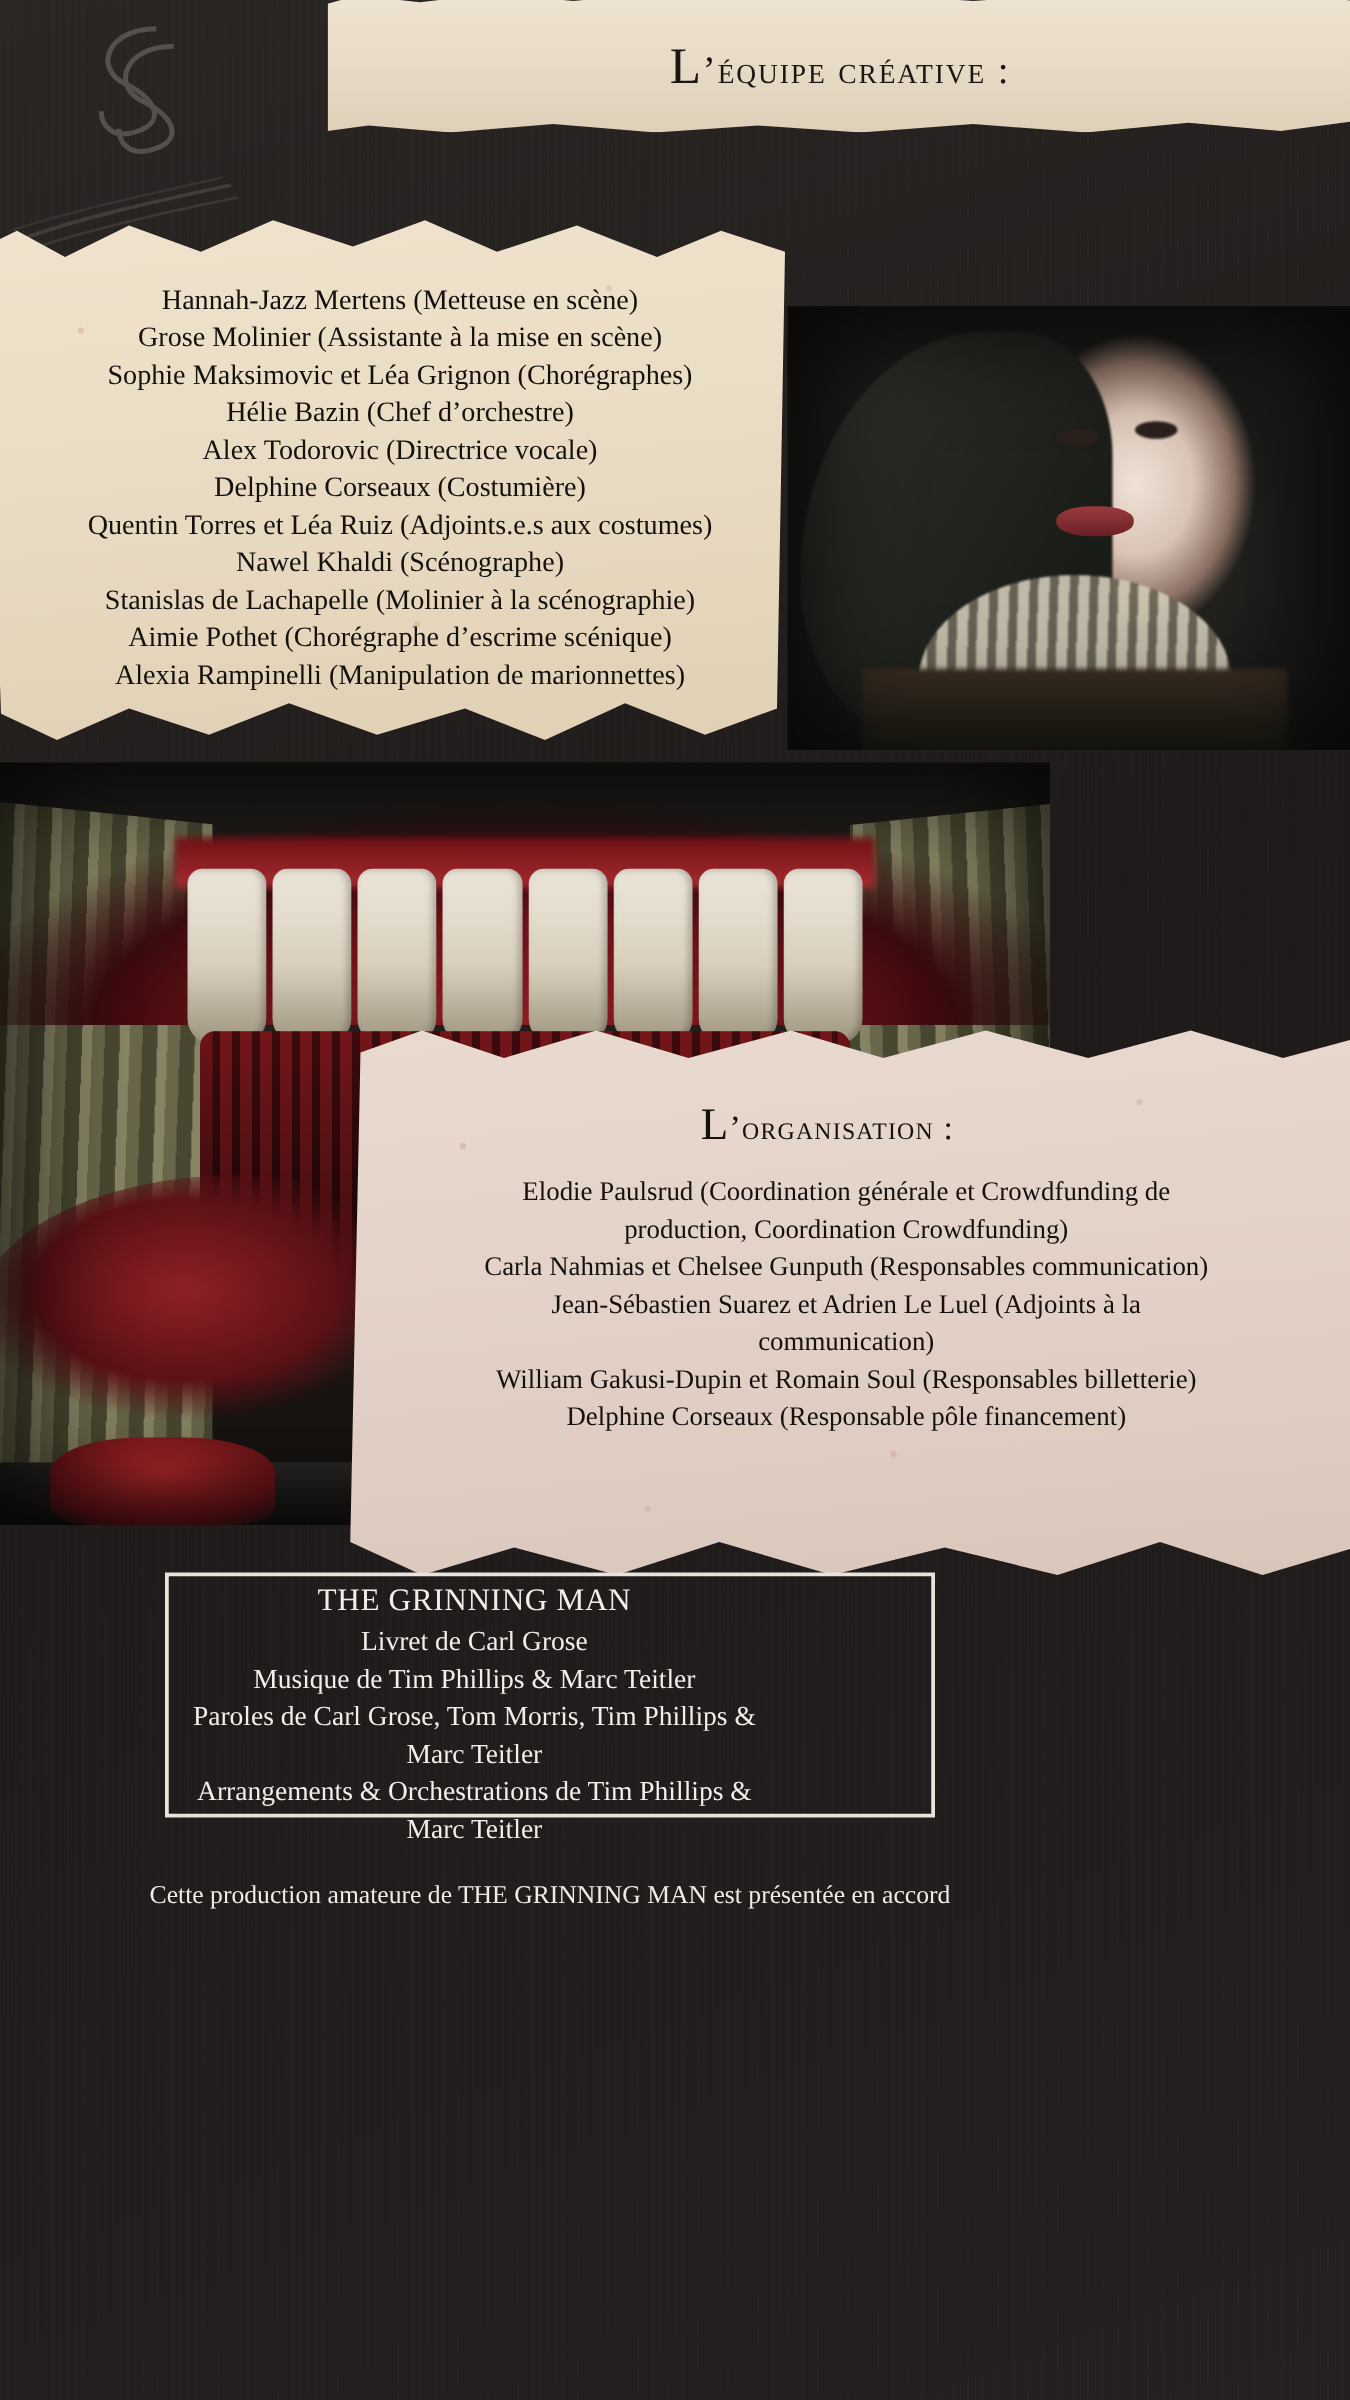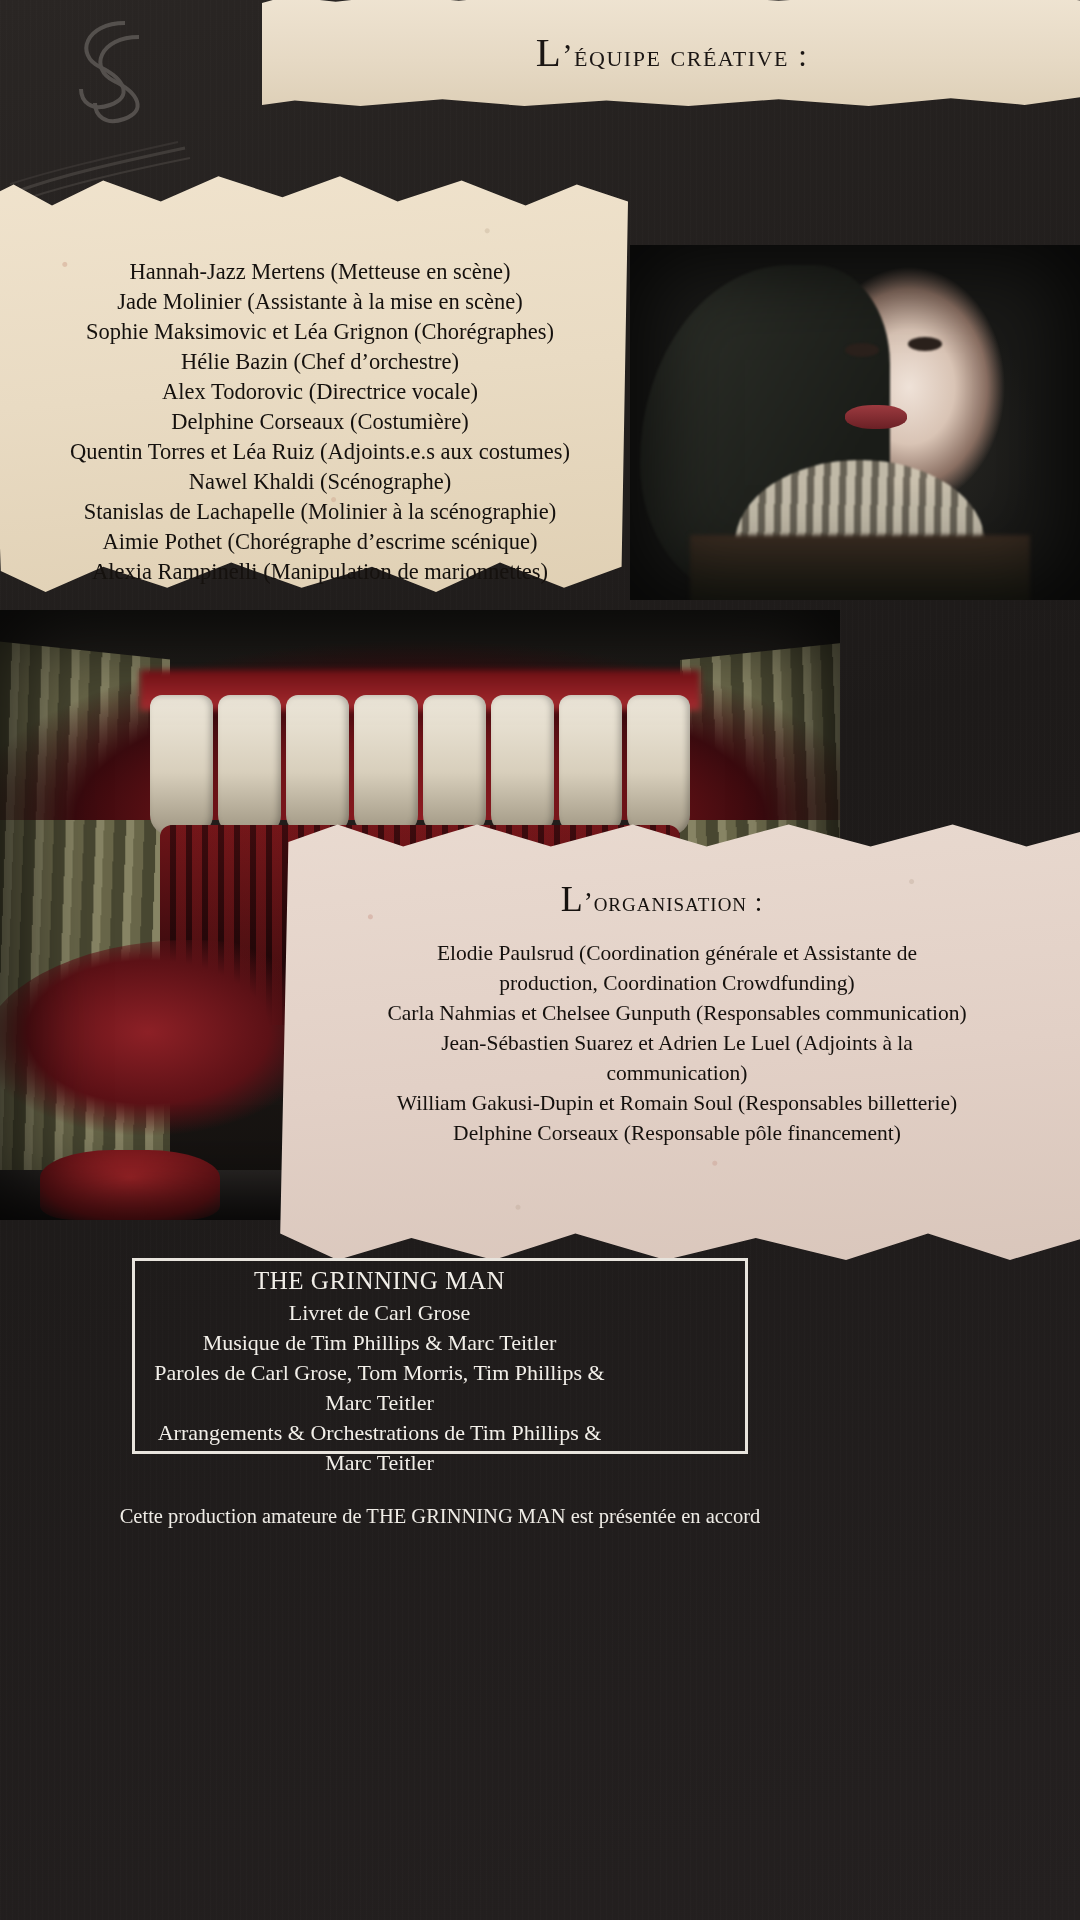--- a/index.html
+++ b/index.html
@@ -105,21 +105,20 @@
       radial-gradient(circle at 78% 14%, rgba(120,90,60,.14) 0 2px, transparent 3px),
       radial-gradient(circle at 54% 78%, rgba(160,60,40,.14) 0 2px, transparent 3px),
       radial-gradient(circle at 30% 88%, rgba(120,90,60,.12) 0 2px, transparent 3px);
   }
   .credits1 {
     position: absolute; left: 20px; top: 225px; width: 600px;
     text-align: center;
     color: #15110e;
     font-size: 22.5px;
     line-height: 30px;
-    margin-top: 32px;
   }
 
   
   .photo-mouth {
     position: absolute; left: 0px; top: 610px;
     width: 840px; height: 610px;
     overflow: hidden;
     background: #0a0a0a;
   }
   .mouth-bg { position:absolute; inset:0;
@@ -254,21 +253,21 @@
     <div class="face-collar"></div>
     <div class="face-body"></div>
     <div class="photo-vig"></div>
   </div>
 
   <div class="paper1">
       <div class="grain"></div>
     </div>
   <div class="credits1">
     <div>Hannah-Jazz Mertens (Metteuse en scène)</div>
-    <div>Jade Molinier (Assistante à la mise en scène)</div>
+    <div>Grose Molinier (Assistante à la mise en scène)</div>
     <div>Sophie Maksimovic et Léa Grignon (Chorégraphes)</div>
     <div>Hélie Bazin (Chef d’orchestre)</div>
     <div>Alex Todorovic (Directrice vocale)</div>
     <div>Delphine Corseaux (Costumière)</div>
     <div>Quentin Torres et Léa Ruiz (Adjoints.e.s aux costumes)</div>
     <div>Nawel Khaldi (Scénographe)</div>
     <div>Stanislas de Lachapelle (Molinier à la scénographie)</div>
     <div>Aimie Pothet (Chorégraphe d’escrime scénique)</div>
     <div>Alexia Rampinelli (Manipulation de marionnettes)</div>
   </div>
@@ -297,21 +296,21 @@
     <div class="photo-vig"></div>
   </div>
 
   <div class="paper2">
       <div class="grain"></div>
     </div>
   <div class="org-title">
     <span class="cap">L</span><span>’organisation :</span>
   </div>
   <div class="credits2">
-    <div>Elodie Paulsrud (Coordination générale et Assistante de</div>
+    <div>Elodie Paulsrud (Coordination générale et Crowdfunding de</div>
     <div>production, Coordination Crowdfunding)</div>
     <div>Carla Nahmias et Chelsee Gunputh (Responsables communication)</div>
     <div>Jean-Sébastien Suarez et Adrien Le Luel (Adjoints à la</div>
     <div>communication)</div>
     <div>William Gakusi-Dupin et Romain Soul (Responsables billetterie)</div>
     <div>Delphine Corseaux (Responsable pôle financement)</div>
   </div>
 
   <div class="framed"></div>
   <div class="framed-inner">

